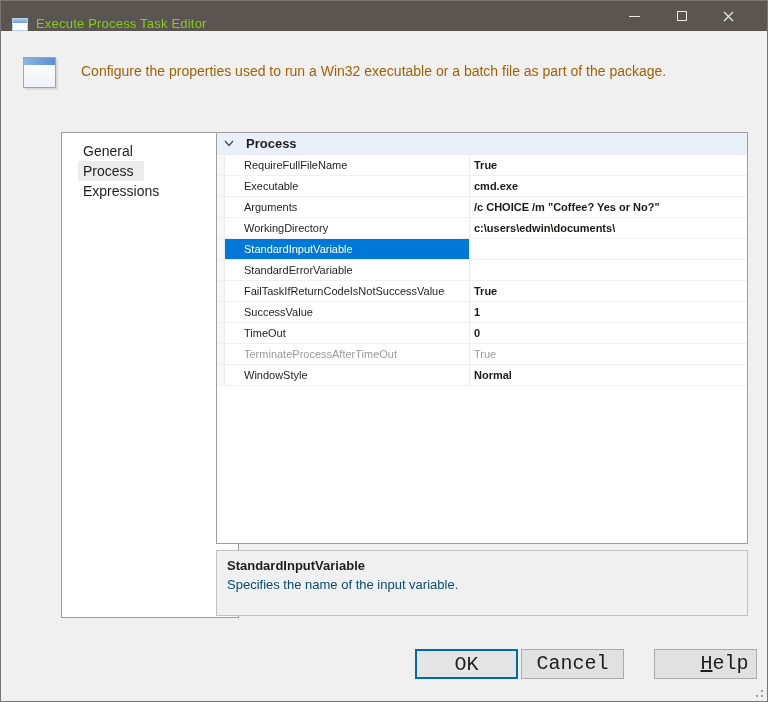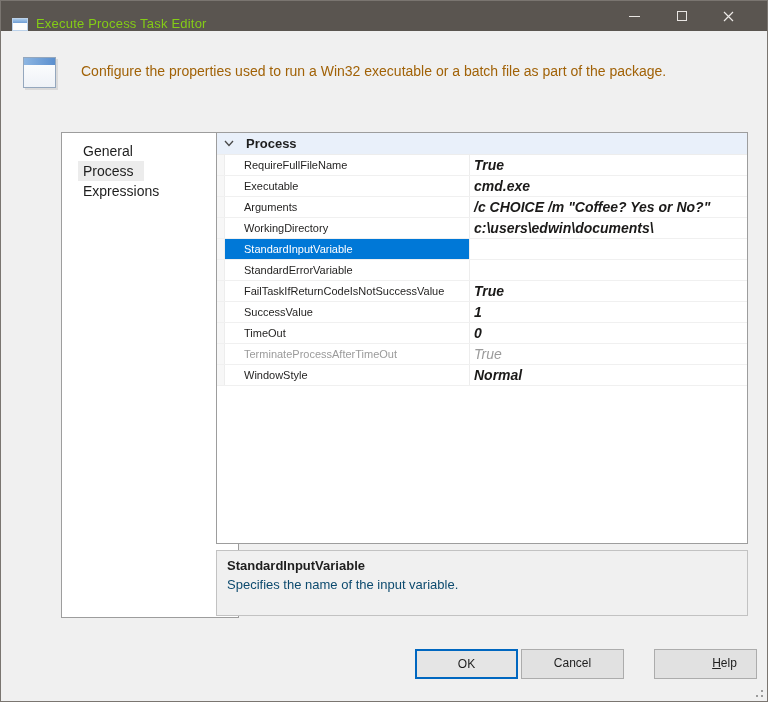--- a/index.html
+++ b/index.html
@@ -80,22 +80,22 @@
 
   .prop-row { height:21px; display:flex; border-bottom:1px solid #f0f0f0; }
   .row-margin { width:8px; background:#f7f7f7; border-right:1px solid #ededed; }
   .prop-label {
     width:245px; border-right:1px solid #ededed;
     font-size:11px; color:#201f1e; line-height:20px;
     padding-left:19px; white-space:nowrap; overflow:hidden;
   }
   .prop-value {
     flex:1; position:relative;
-    font-size:14px; color:#1b1a19; line-height:20px;
-    padding-left:4px; white-space:nowrap; overflow:hidden;font-style:italic;
+    font-size:11px; color:#1b1a19; line-height:20px;
+    padding-left:4px; white-space:nowrap; overflow:hidden;
   }
   .prop-value.bold { font-weight:bold; }
   .prop-row.selected .prop-label { background:#0078d7; color:#ffffff; }
   .prop-row.disabled .prop-label, .prop-row.disabled .prop-value { color:#9b9b9b; font-weight:normal; }
 
   .dropdown-btn {
     position:absolute; right:1px; top:1px; width:19px; height:18px;
     background:#f0f0f0; border:1px solid #aeaeae;
     display:flex; align-items:center; justify-content:center;
   }
@@ -106,21 +106,21 @@
     background:#f0f0f0; border:1px solid #c2c2c2;
     padding:7px 10px;
   }
   .desc-title { font-size:13px; font-weight:bold; color:#1e1e1e; }
   .desc-text { font-size:13px; color:#0c4a6e; margin-top:4px; }
 
   
   .btn {
     position:absolute; top:648px; width:103px; height:30px;
     background:#e1e1e1; border:1px solid #acacac;
-    font-size:12px; color:#1e1e1e; text-align:center; line-height:27px;
+    font-size:20px; color:#1e1e1e; text-align:center; line-height:27px;font-family:Liberation Mono, monospace;
   }
   .btn-ok { left:414px; border:2px solid #0067c0; background:#e5e5e5; }
   .btn-cancel { left:520px; }
   .btn-help { left:653px;padding-left:38px; }
 
   .resize-grip { position:absolute; right:3px; bottom:3px; }
 </style>
 </head>
 <body>
 

